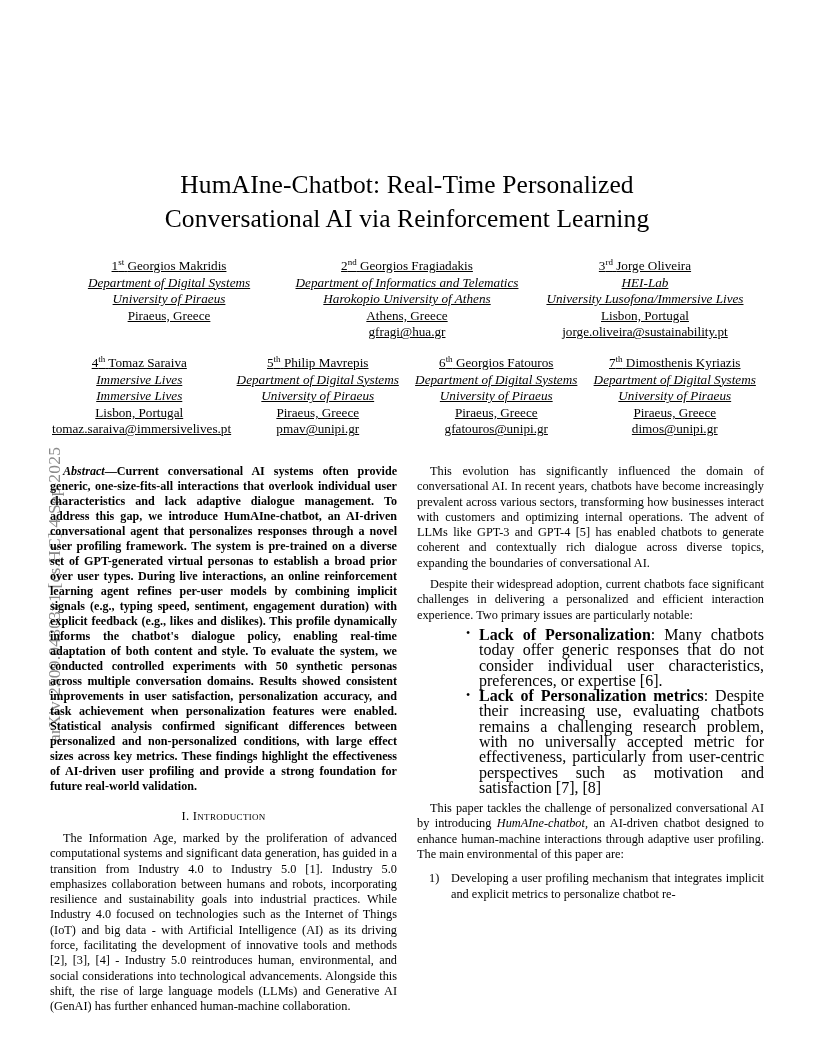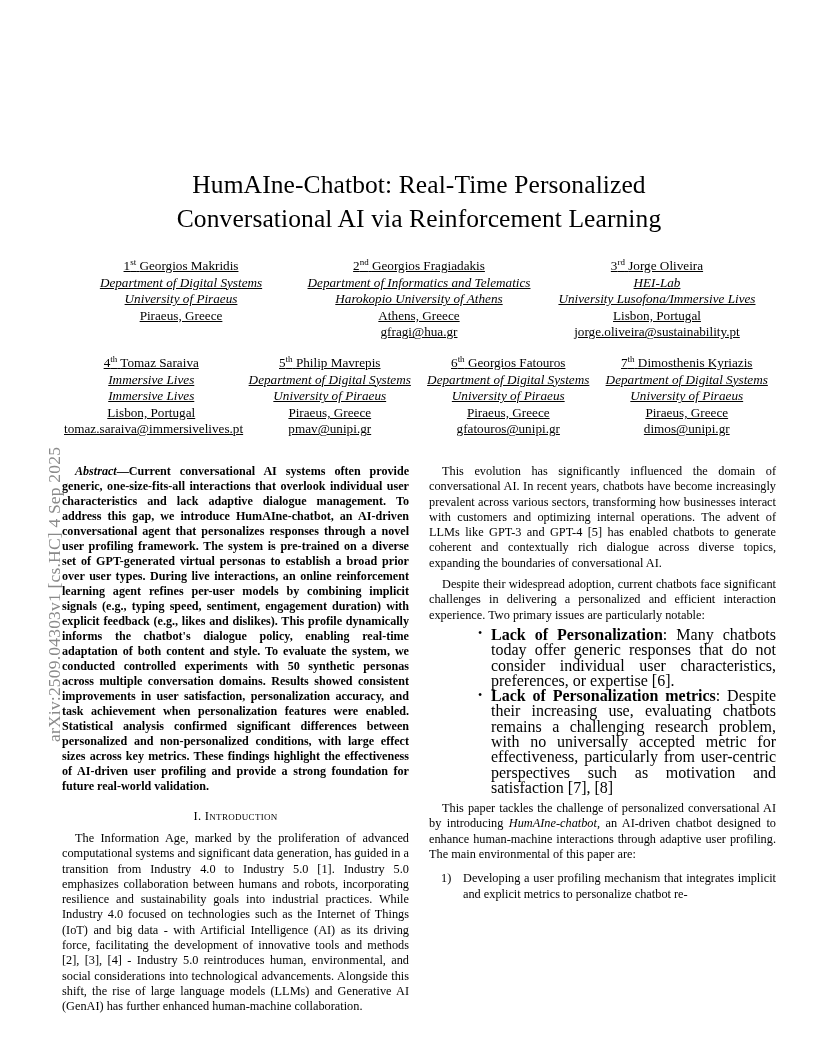--- a/index.html
+++ b/index.html
@@ -33,21 +33,21 @@
     white-space: nowrap;
     font-family: "Liberation Serif", "DejaVu Serif", serif;
     font-size: 17.5px;
     letter-spacing: 0.2px;
     color: #8a8a8a;
   }
 
   
   .page {
     position: absolute;
-    left: 62px;
+    left: 50px;
     top: 0;
     width: 714px;
     height: 1056px;
   }
 
   
   .title {
     margin-top: 168px;
     text-align: center;
     font-size: 25.5px;

